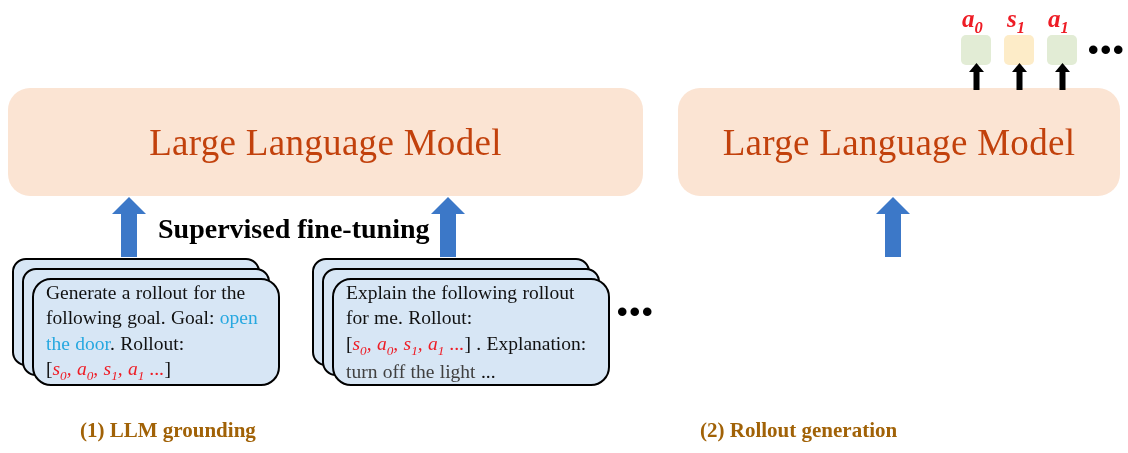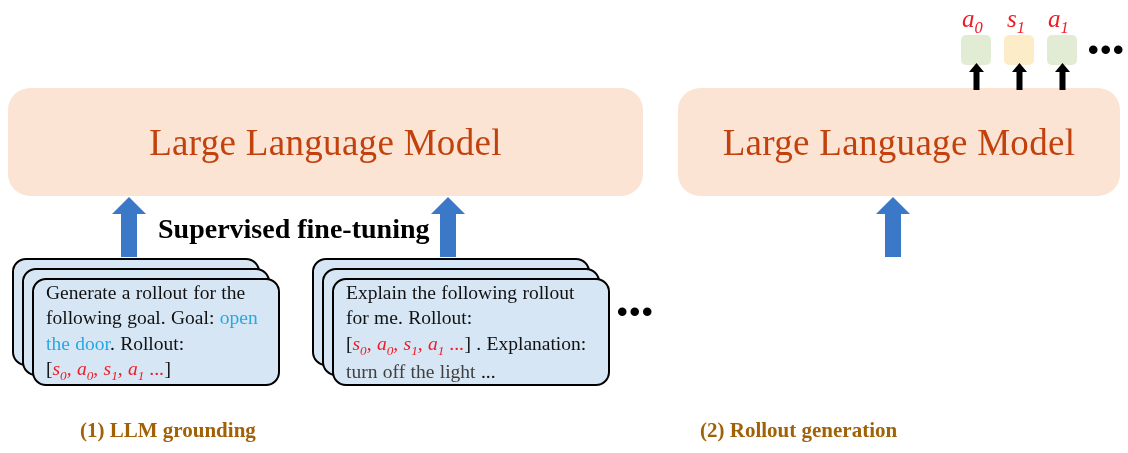--- a/index.html
+++ b/index.html
@@ -47,21 +47,21 @@
   .card{
     position:absolute;
     background:#d7e6f5;
     border:2.2px solid #000;
     border-radius:14px;
     box-sizing:border-box;
   }
   .card.back2{left:0;top:0;}
   .card.back1{left:10px;top:10px;}
   .card.front{left:20px;top:20px;
-    display:flex;align-items:flex-end;
+    display:flex;align-items:flex-end;border-radius:19px;
   }
   .card-text{
     font-family:"Liberation Serif", serif;
     font-size:19.5px;
     line-height:1.30;
     color:#111;
     padding:0 12px;
     width:100%;
     box-sizing:border-box;
     word-spacing:.5px;
@@ -101,20 +101,21 @@
     border-radius:5px;
   }
   .toklabel{
     position:absolute;
     color:#ee1c25;
     font-family:"Liberation Serif", serif;
     font-style:italic;
     font-size:25px;
     line-height:1;
     white-space:nowrap;
+    font-weight:bold;
   }
   .toklabel sub{font-size:.66em;font-style:italic;}
   .black-arrow{position:absolute;}
   .black-arrow svg{display:block;}
 </style>
 </head>
 <body>
 
 <div class="stage">
 

